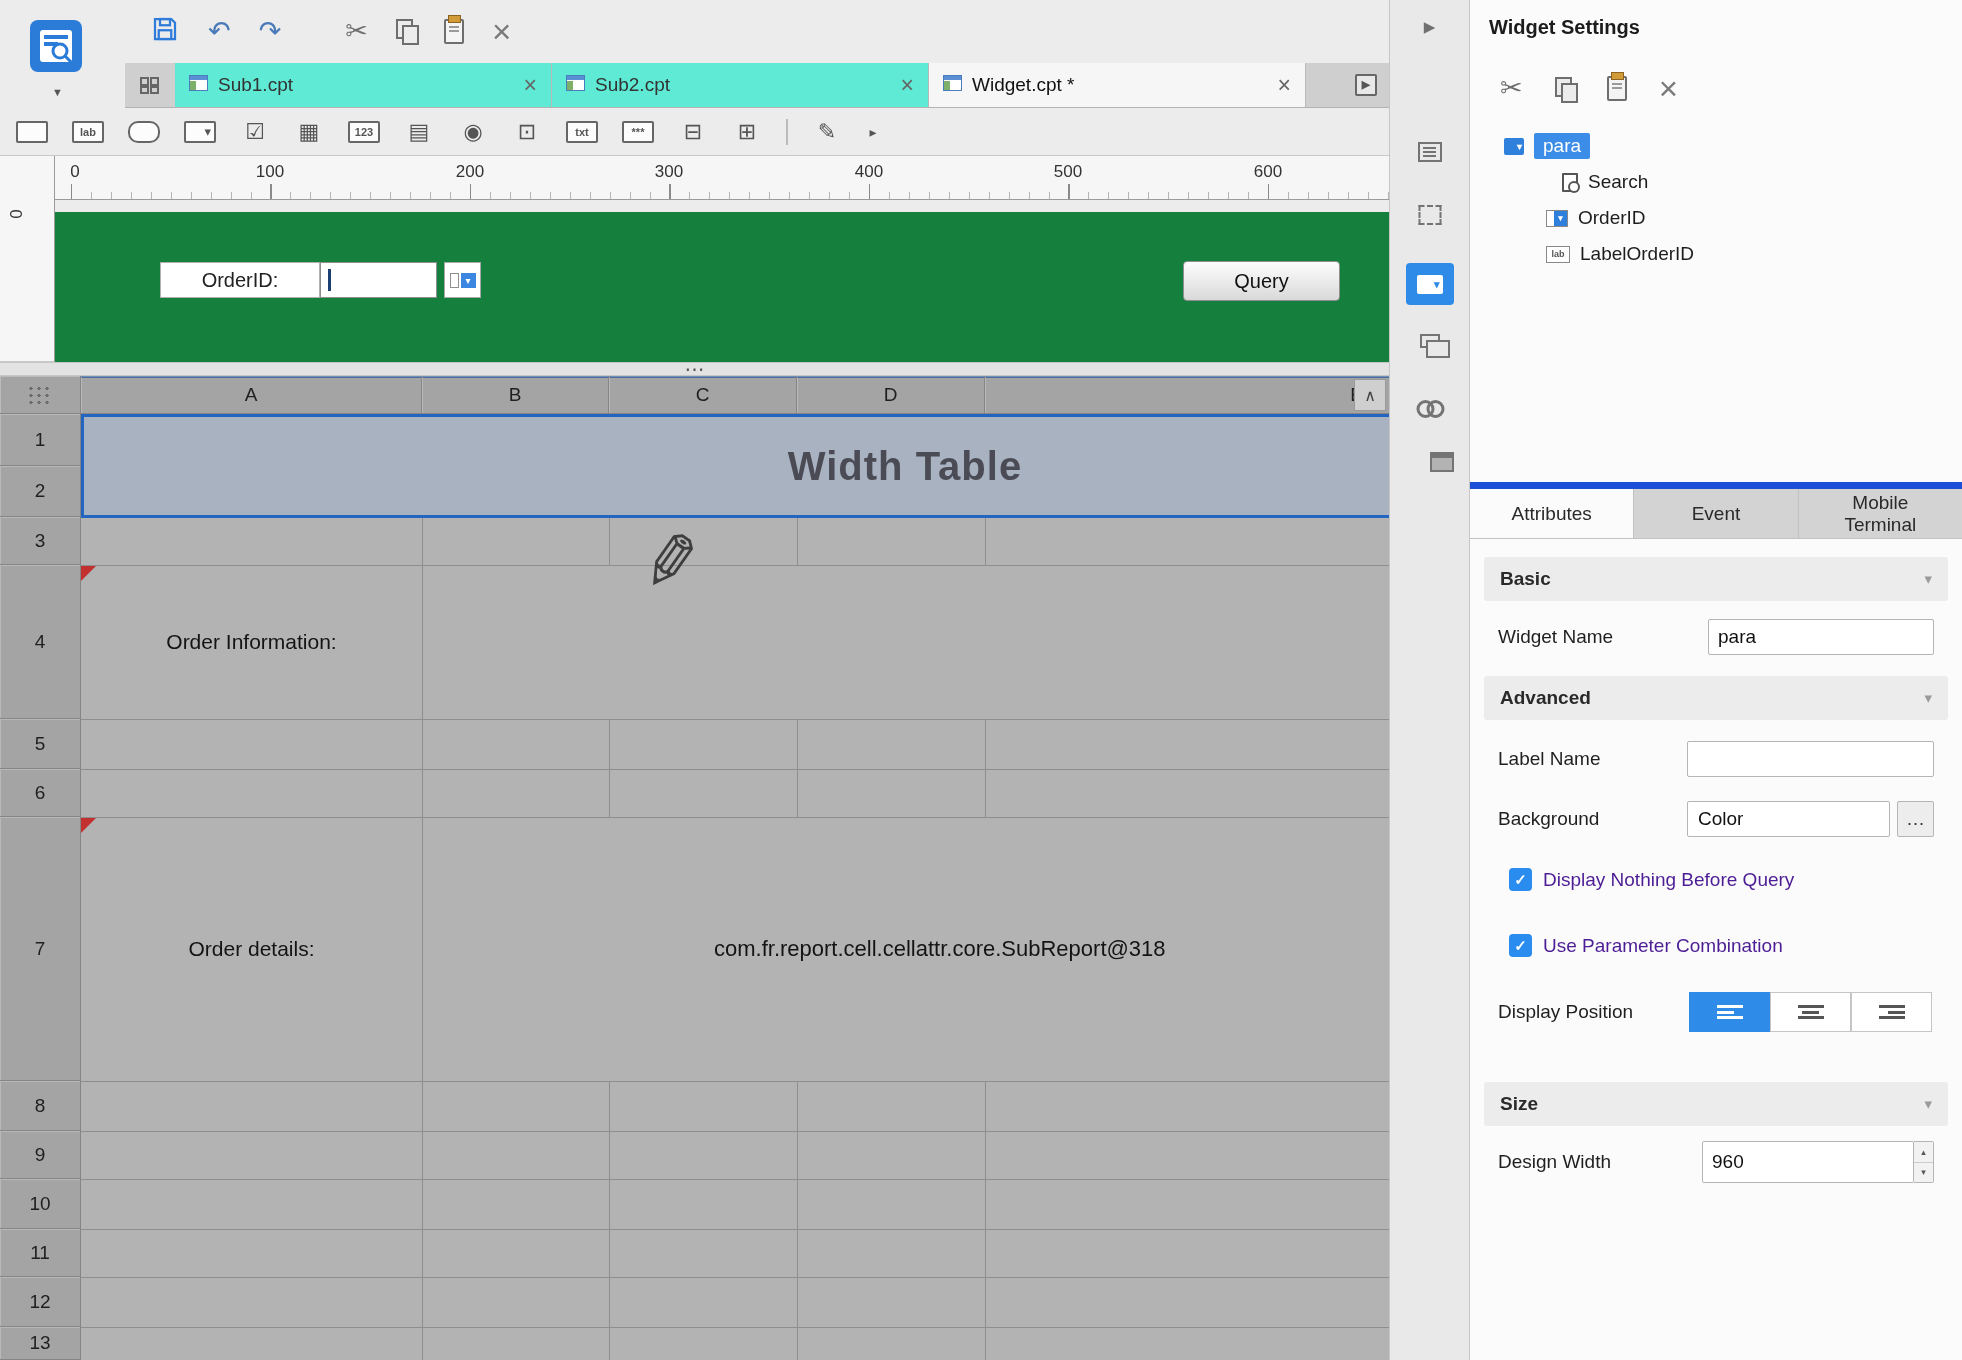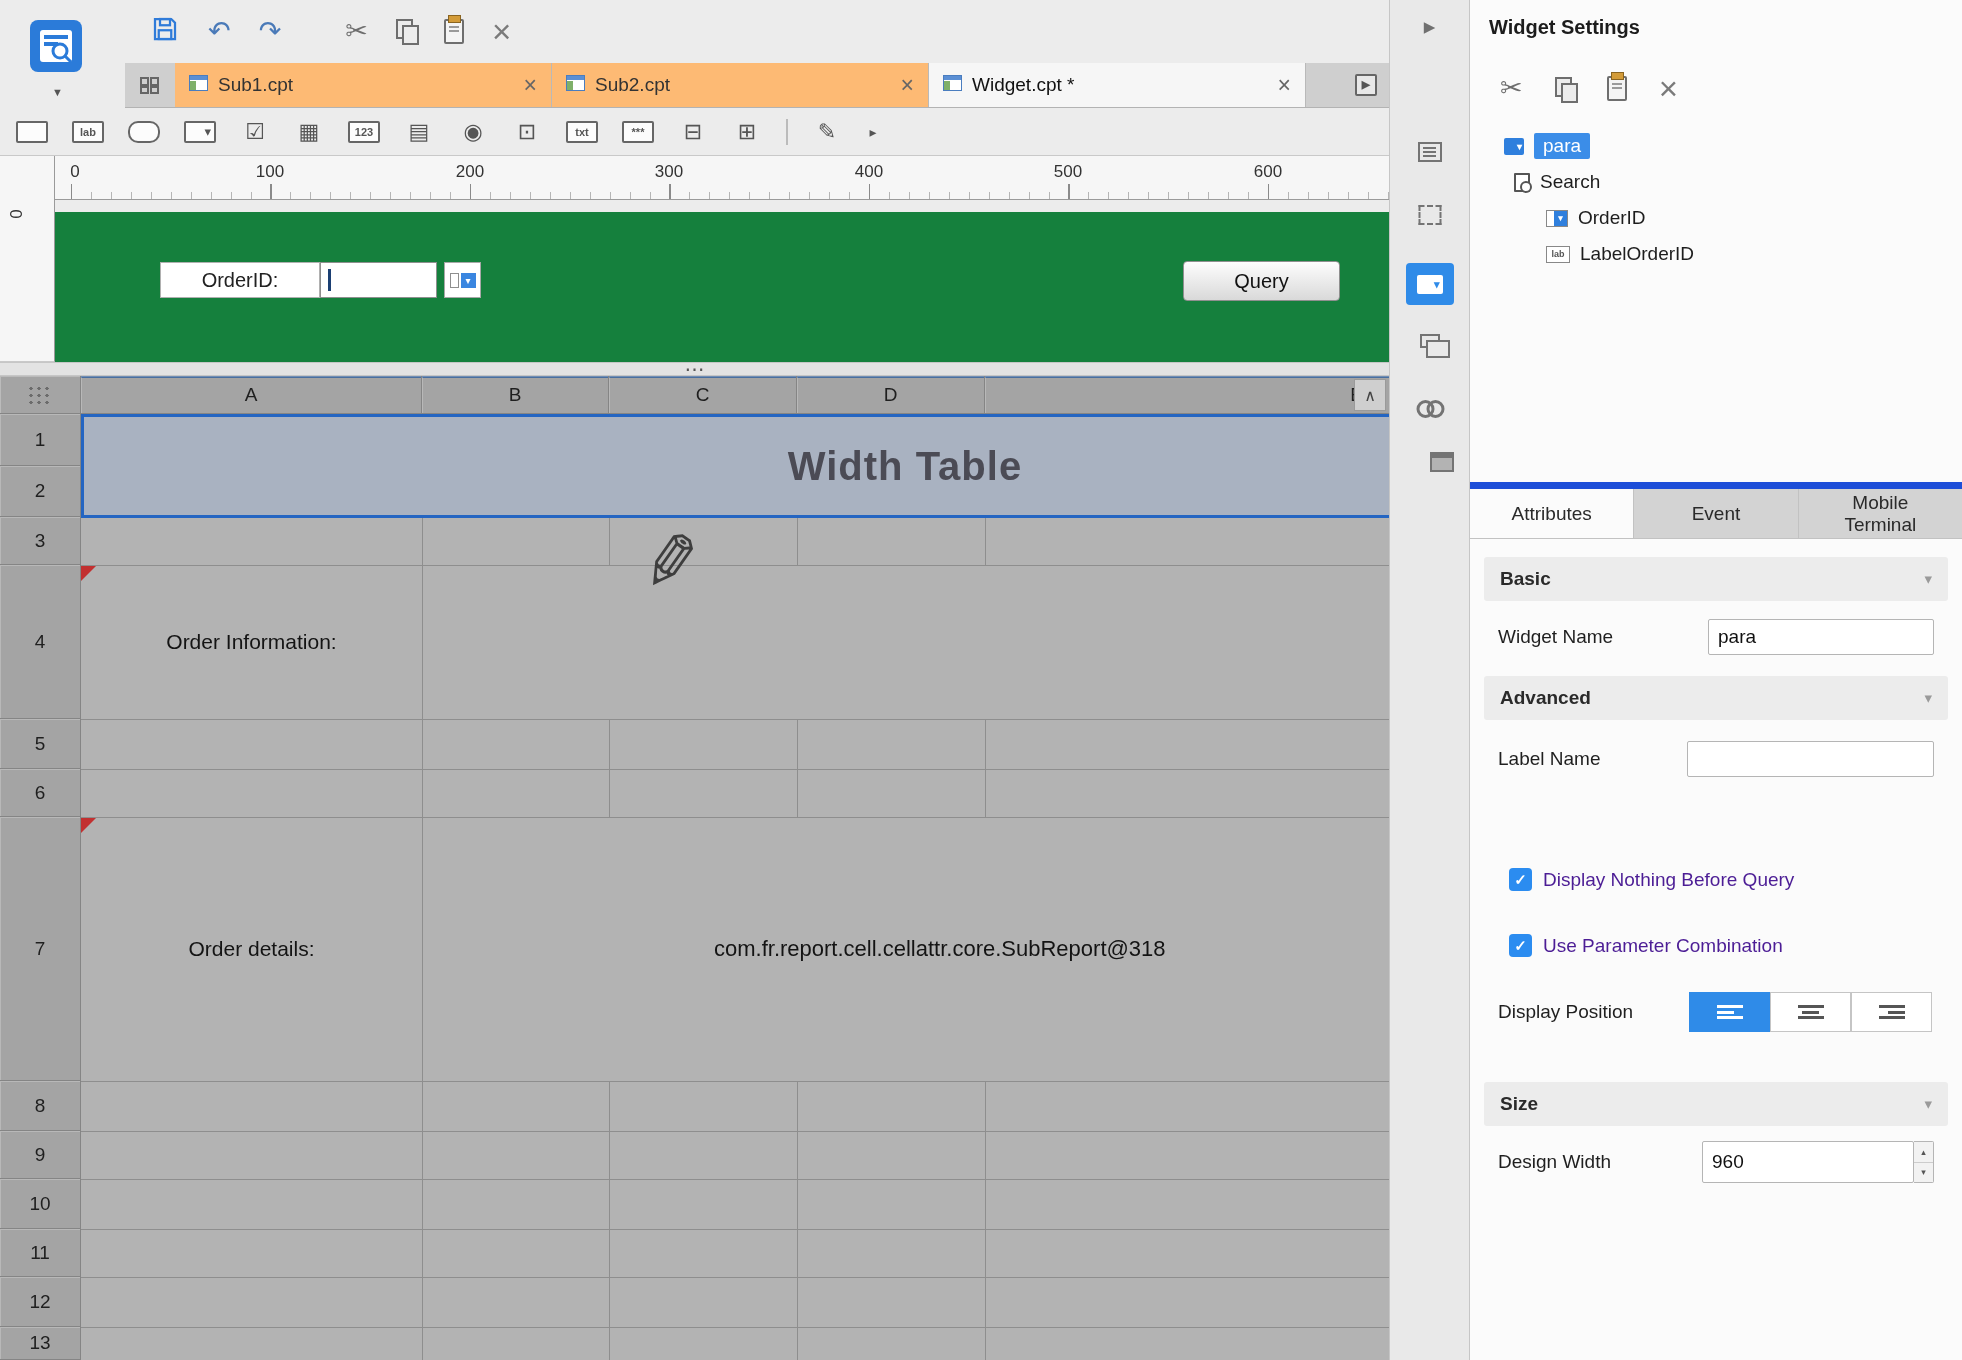--- a/index.html
+++ b/index.html
@@ -17,21 +17,21 @@
   .ic-copy::before{left:0;top:0}
   .ic-copy::after{left:6px;top:6px}
   .ic-paste{position:relative;width:20px;height:25px;display:inline-block;border:2px solid #6e6e6e;border-radius:2px;background:#f4f4f4}
   .ic-paste::before{content:"";position:absolute;left:2px;top:-6px;width:11px;height:6px;background:#d39b38;border:1px solid #8a6420}
   .ic-paste::after{content:"";position:absolute;left:3px;top:5px;width:10px;height:2px;background:#9a9a9a;box-shadow:0 4px 0 #9a9a9a}
 
   
   .tabbar{position:absolute;left:125px;top:63px;width:1264px;height:45px;background:#cfcfcf;
           border-bottom:1px solid #b3b3b3;display:flex;align-items:stretch}
   .tablist-btn{width:50px;display:flex;align-items:center;justify-content:center}
-  .doc-tab{width:377px;display:flex;align-items:center;gap:10px;padding:0 14px;background:#fdba74;
+  .doc-tab{width:377px;display:flex;align-items:center;gap:10px;padding:0 14px;background:#5eead4;
            border-right:1px solid #b9b9b9;font-size:19px;color:#333}
   .doc-tab.active{background:#f6f6f6;color:#111}
   .tab-label{flex:1;white-space:nowrap;overflow:hidden}
   .tab-close{font-size:23px;color:#666}
   .taboverflow{width:46px;display:flex;align-items:center;justify-content:center;font-size:18px;color:#555}
   .taboverflow i{font-style:normal;border:2px solid #666;border-radius:2px;padding:0 4px 2px 4px;background:#e8e8e8;line-height:16px}
 
   
   .wtoolbar{position:absolute;left:0;top:108px;width:1389px;height:48px;background:#ececec;
             border-bottom:1px solid #c9c9c9;display:flex;align-items:center;gap:24px;padding-left:16px}
@@ -400,21 +400,21 @@
       <span class="tb-g big">×</span>
     </div>
 
     <div class="abs" style="left:0;top:128px;width:492px">
       <div class="tree-row" style="padding-left:34px">
         <i class="tic para-ic">
             <b>▾</b>
           </i>
         <span class="tree-sel">para</span>
       </div>
-      <div class="tree-row" style="padding-left:44px">
+      <div class="tree-row" style="padding-left:92px">
         <i class="tic search-ic"></i>
         <span>Search</span>
       </div>
       <div class="tree-row" style="padding-left:76px">
         <i class="tic combo-ic">
             <b>▾</b>
           </i>
         <span>OrderID</span>
       </div>
       <div class="tree-row" style="padding-left:76px">
@@ -448,20 +448,27 @@
     <div class="sec" style="top:676px">
       <span>Advanced</span>
       <i class="chev">▾</i>
     </div>
 
     <div class="prow" style="top:741px">
       <span class="plabel">Label Name</span>
       <input class="pinput" style="left: 217px; width: 247px;" value="">
     </div>
 
+    <div class="prow" style="top:801px">
+      <span class="plabel">Background</span>
+      <div class="pselect" style="left:217px;width:203px">
+        <span>Color</span>
+      </div>
+      <div class="pmore" style="left:427px">…</div>
+    </div>
 
     <div class="cbrow" style="top:868px">
       <span class="cbox">
           <b>✓</b>
         </span>
       <span class="cblabel">Display Nothing Before Query</span>
     </div>
     <div class="cbrow" style="top:934px">
       <span class="cbox">
           <b>✓</b>

